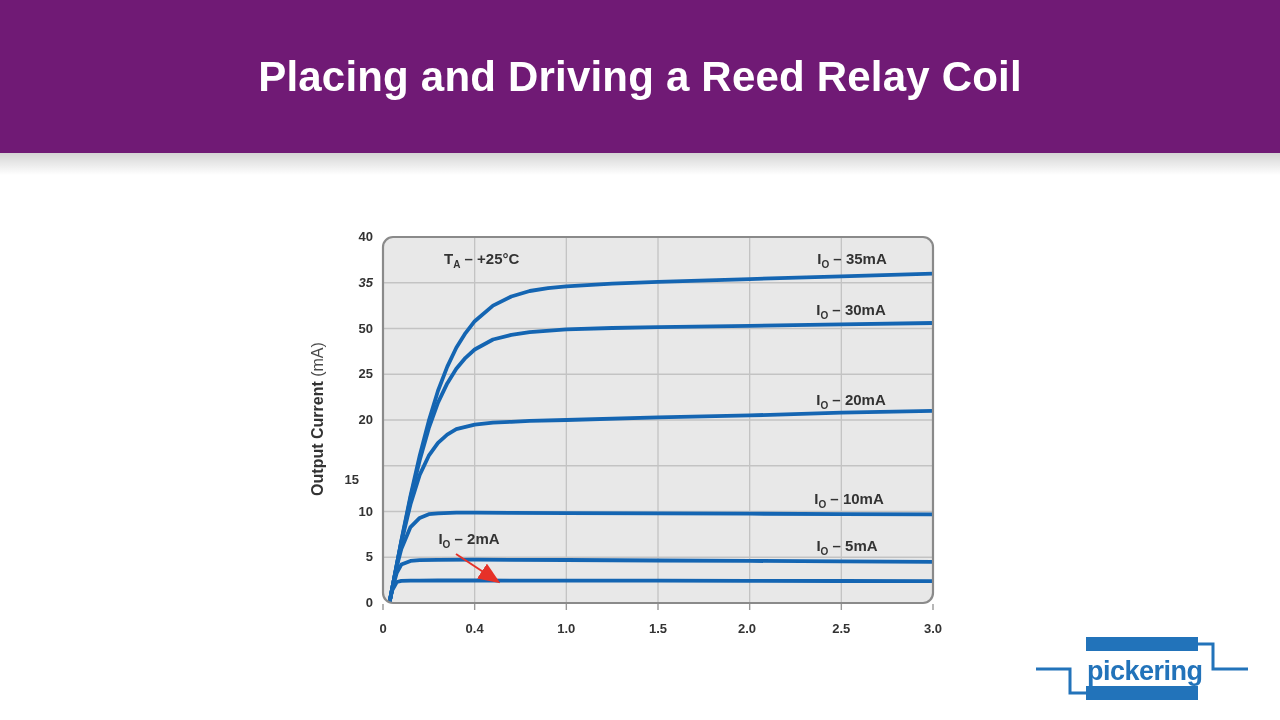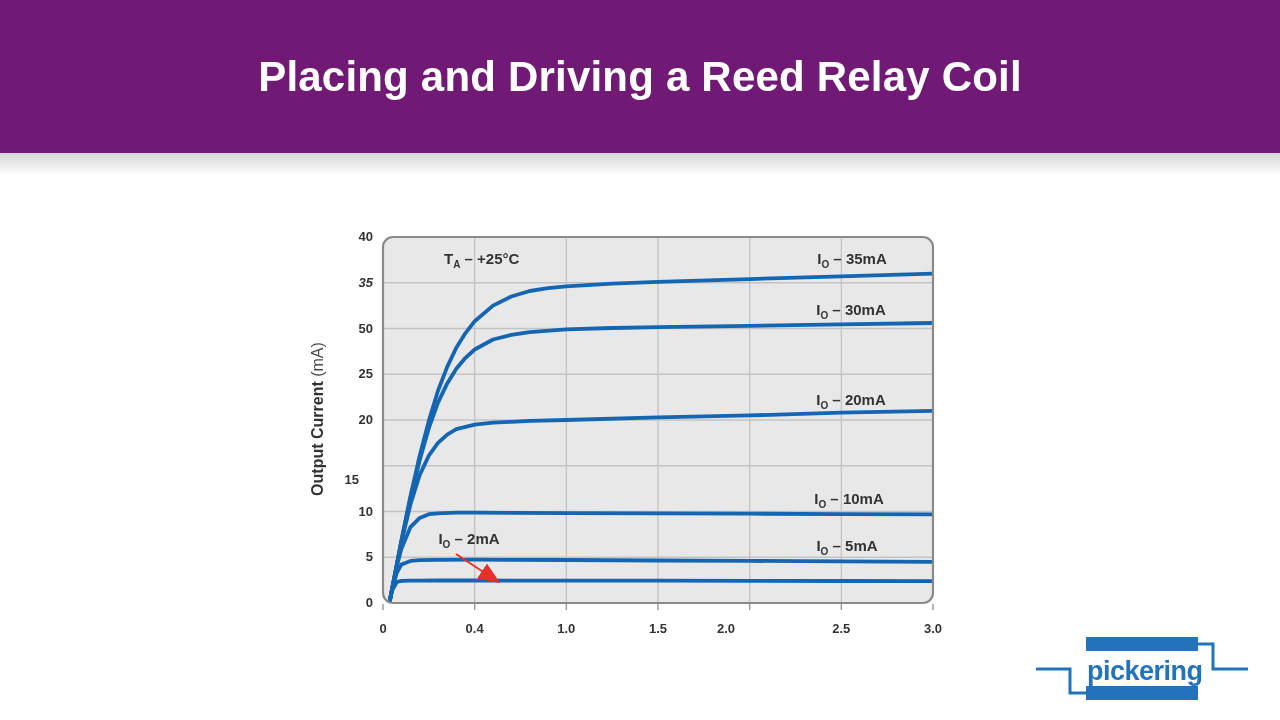--- a/index.html
+++ b/index.html
@@ -113,21 +113,21 @@
     <g id="arrow-group">
         <line x1="86" y1="326" x2="127" y2="353" stroke="#e63128" stroke-width="2" marker-end="url(#arrowhead)"></line>
       </g>
   </svg>
 
   <div id="chart-layer">
       <div class="tick-label-x" style="left: 361px; top: 621px;">0</div>
       <div class="tick-label-x" style="left: 452.667px; top: 621px;">0.4</div>
       <div class="tick-label-x" style="left: 544.333px; top: 621px;">1.0</div>
       <div class="tick-label-x" style="left: 636px; top: 621px;">1.5</div>
-      <div class="tick-label-x" style="left: 704px; top: 621px;">2.0</div>
+      <div class="tick-label-x" style="left: 725px; top: 621px;">2.0</div>
       <div class="tick-label-x" style="left: 819.333px; top: 621px;">2.5</div>
       <div class="tick-label-x" style="left: 911px; top: 621px;">3.0</div>
       <div class="tick-label-y" style="left: 335px; top: 595px;">0</div>
       <div class="tick-label-y" style="left: 335px; top: 549.25px;">5</div>
       <div class="tick-label-y" style="left: 335px; top: 503.5px; text-align: right;">10</div>
       <div class="tick-label-y" style="left: 321px; top: 457.75px; margin-top: 14px;">15</div>
       <div class="tick-label-y" style="left: 335px; top: 412px;">20</div>
       <div class="tick-label-y" style="left: 335px; top: 366.25px;">25</div>
       <div class="tick-label-y" style="left: 335px; top: 320.5px;">50</div>
       <div class="tick-label-y" style="left: 335px; top: 274.75px; font-style: italic;">35</div>

